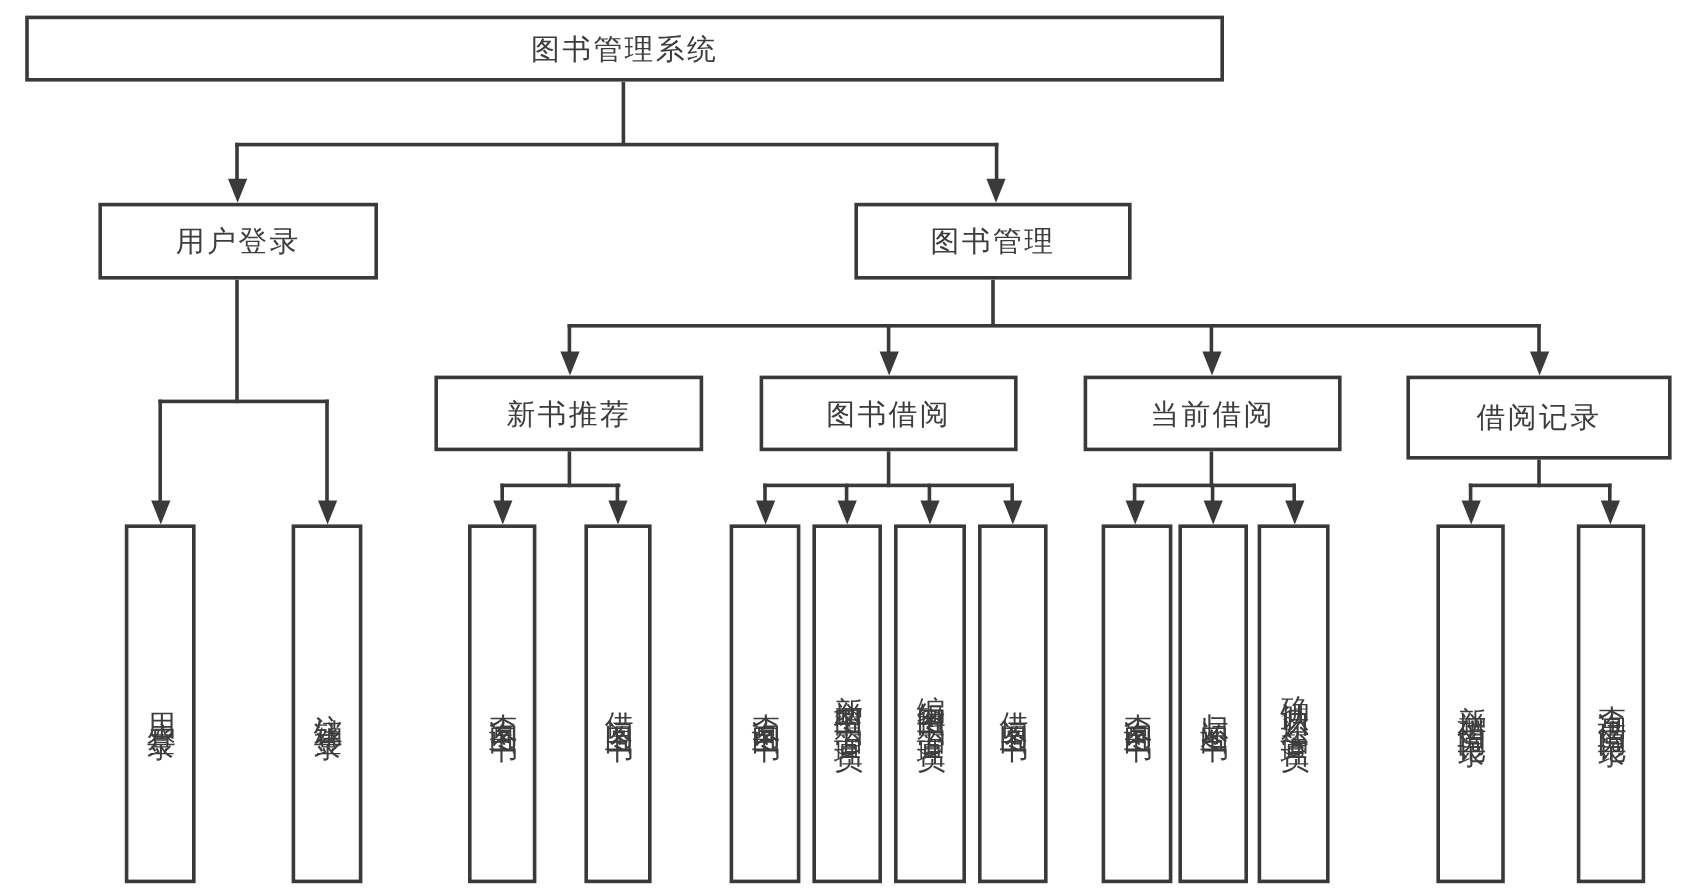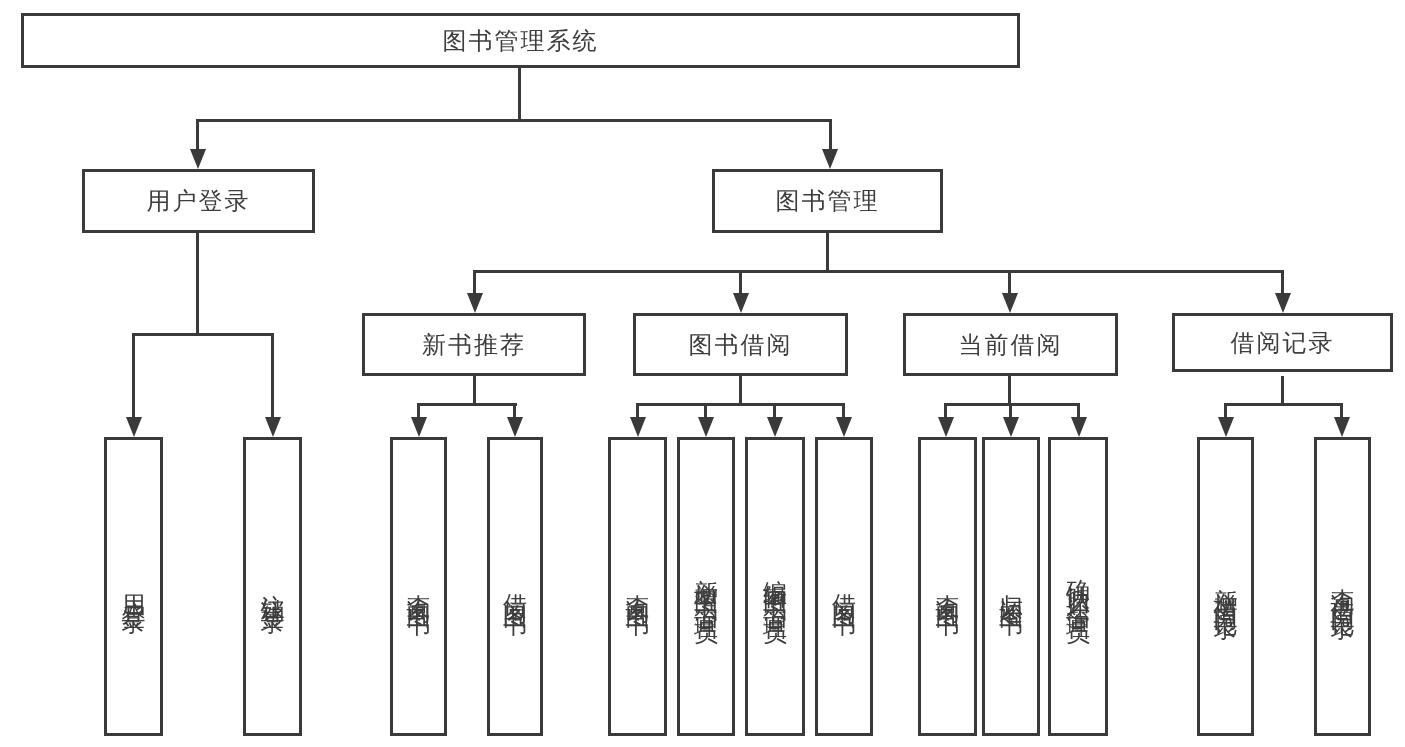--- a/index.html
+++ b/index.html
@@ -137,21 +137,21 @@
 
   <div class="box" style="left:362px;top:313px;width:224px;height:63px;">
     <span class="hlabel">新书推荐</span>
   </div>
   <div class="box" style="left:903px;top:313px;width:215px;height:63px;">
     <span class="hlabel">当前借阅</span>
   </div>
   <div class="box" style="left:633px;top:313px;width:215px;height:63px;">
     <span class="hlabel">图书借阅</span>
   </div>
-  <div class="box" style="left:1172px;top:313px;width:221px;height:59px;">
+  <div class="box" style="left:1172px;top:313px;width:221px;height:70px;">
     <span class="hlabel">借阅记录</span>
   </div>
 
   <div class="box" style="left:104px;top:437px;width:59px;height:299px;">
     <span class="vlabel">用户登录</span>
   </div>
   <div class="box" style="left:243px;top:437px;width:59px;height:299px;">
     <span class="vlabel">注销登录</span>
   </div>
 

